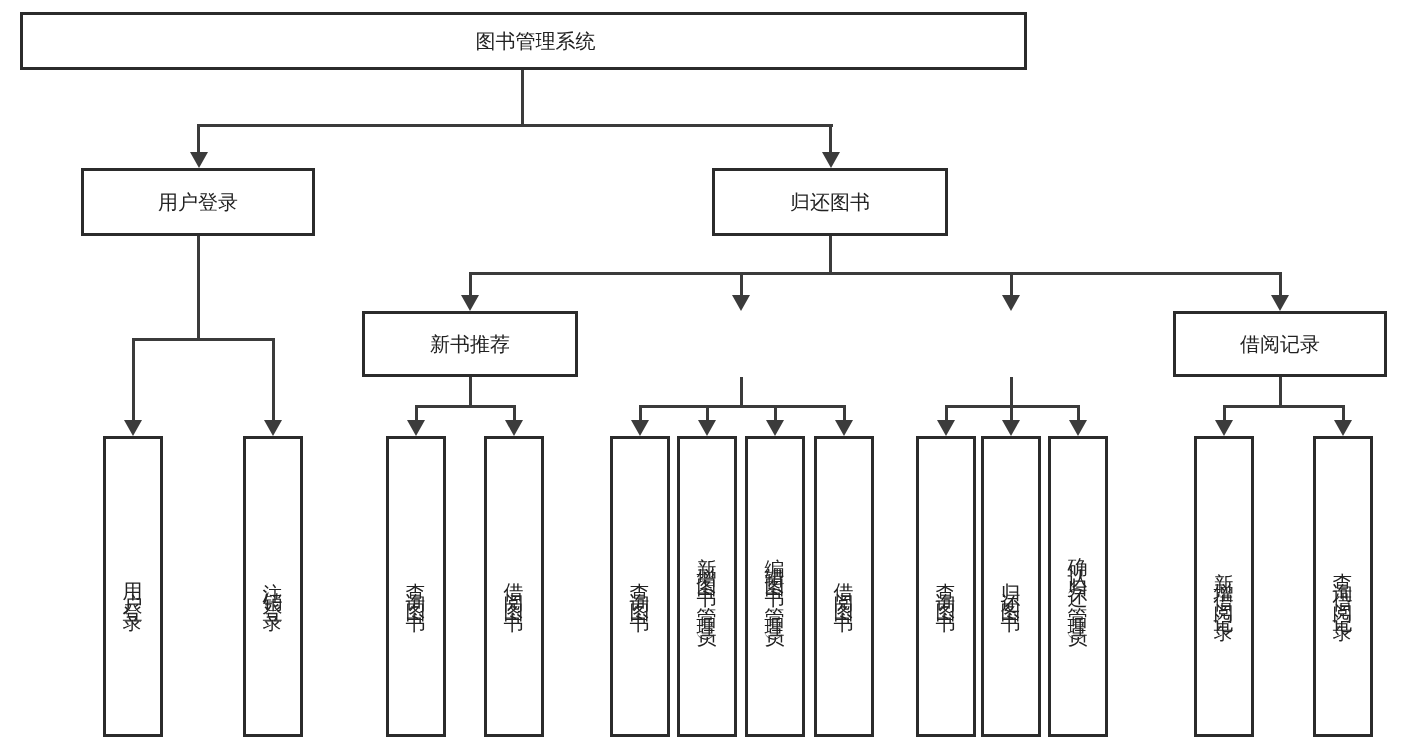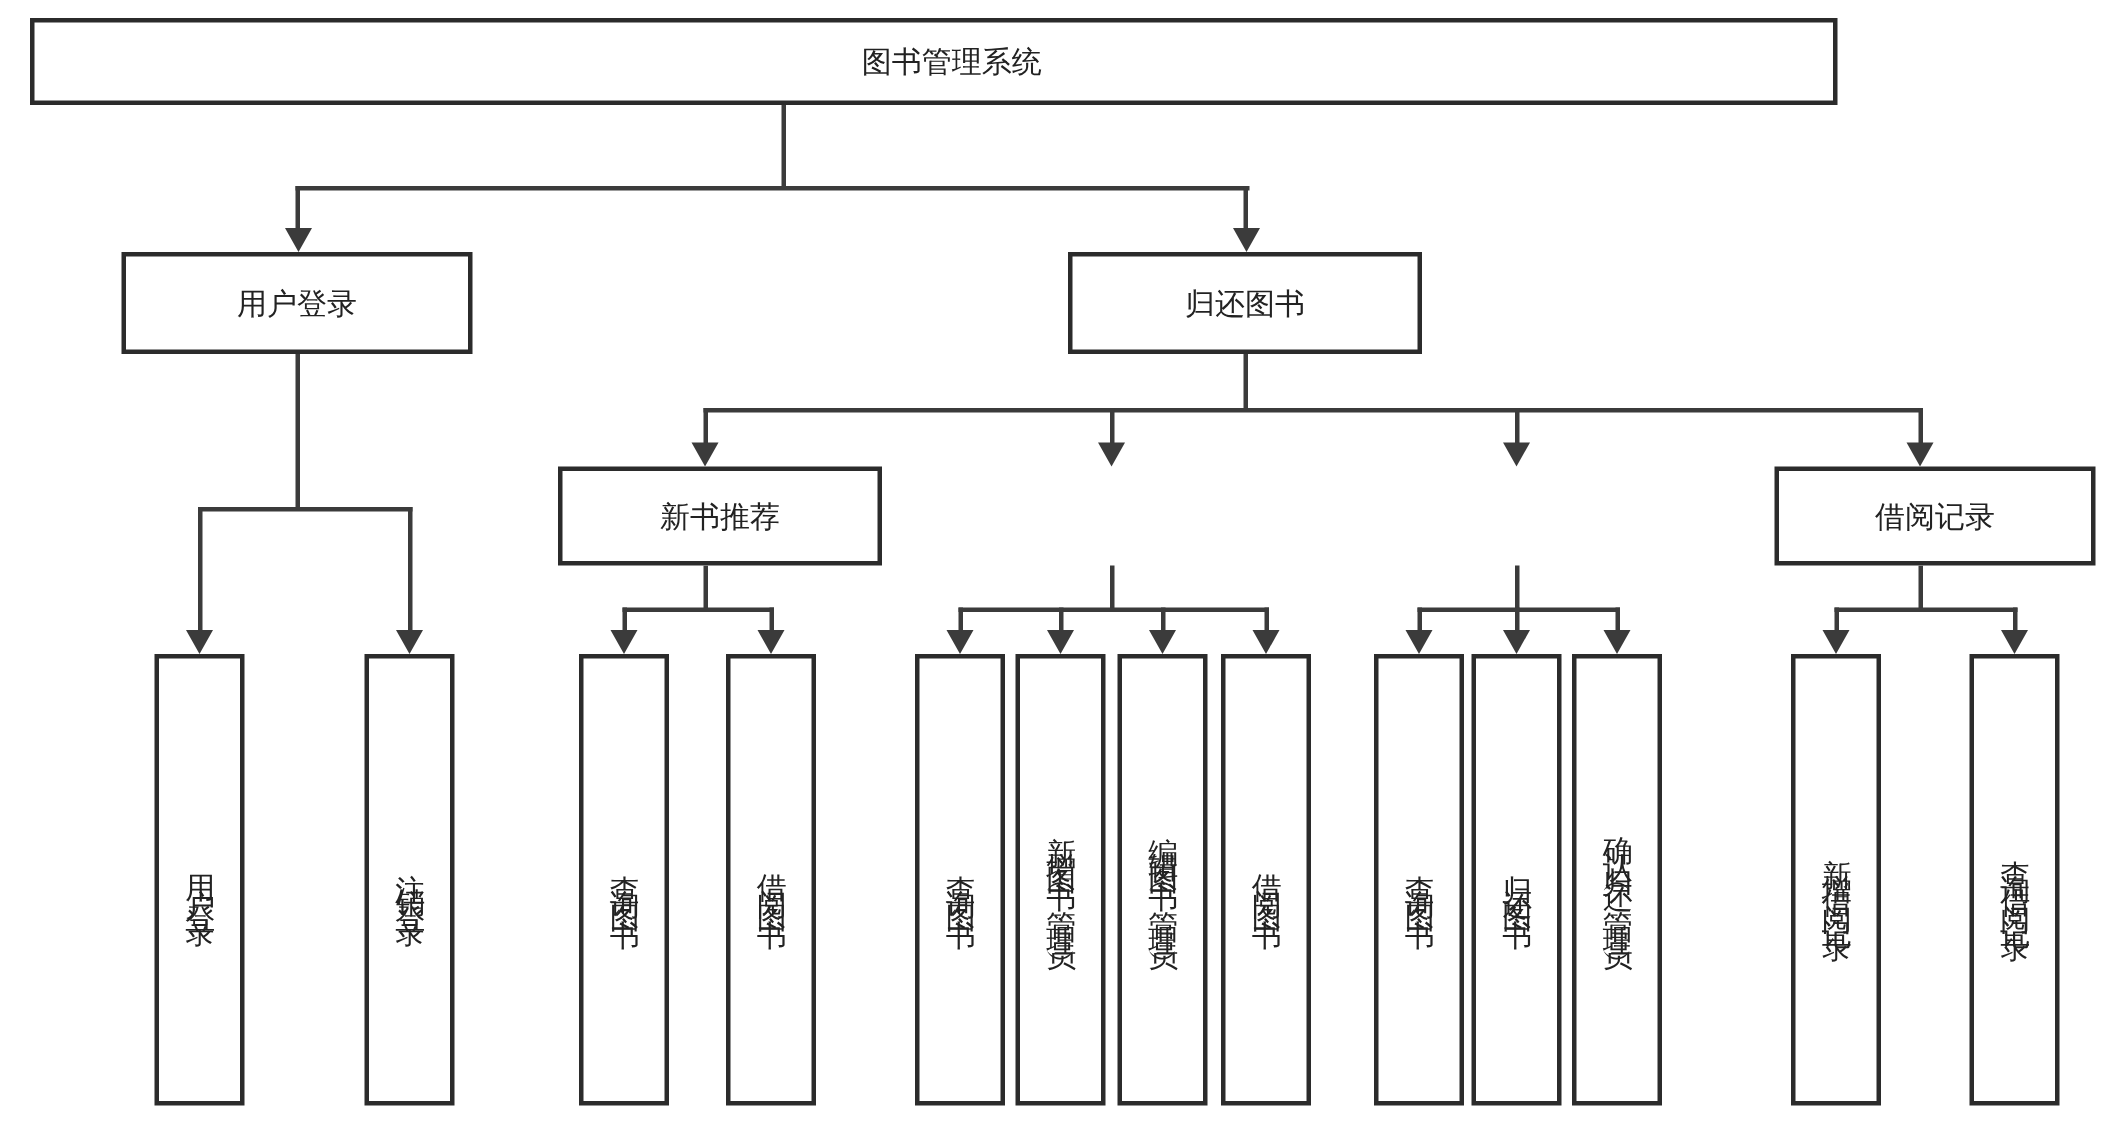--- a/index.html
+++ b/index.html
@@ -6,24 +6,24 @@
   #canvas{
     position:relative;width:1405px;height:747px;background:#ffffff;overflow:hidden;
     font-family:"Liberation Sans","DejaVu Sans",sans-serif;color:#222222;
   }
   
   .box{
     position:absolute;background:#ffffff;border:3px solid #2b2b2b;box-sizing:border-box;
     display:flex;align-items:center;justify-content:center;font-size:20px;color:#222222;
     z-index:2;
   }
-  .b-root{left:20px;top:12px;width:1205px;height:58px;padding-left:24px;}
+  .b-root{left:20px;top:12px;width:1007px;height:58px;padding-left:24px;}
   .b-l2-user{left:81px;top:168px;width:234px;height:68px;}
   .b-l2-book{left:712px;top:168px;width:236px;height:68px;}
-  .b-l3{top:311px;height:66px;margin-left:10px;}
+  .b-l3{top:311px;height:66px;}
   .b-l3-rec{left:362px;width:216px;}
   .b-l3-borrow{left:634px;width:214px;}
   .b-l3-current{left:904px;width:214px;}
   .b-l3-records{left:1173px;width:214px;}
   .leaf{top:436px;width:60px;height:301px;}
   .leaf > span{
     writing-mode:vertical-rl;text-orientation:mixed;letter-spacing:10px;
     font-size:20px;line-height:1;white-space:nowrap;
   }
   .lf1{left:103px;}  .lf2{left:243px;}  .lf3{left:386px;}  .lf4{left:484px;}

